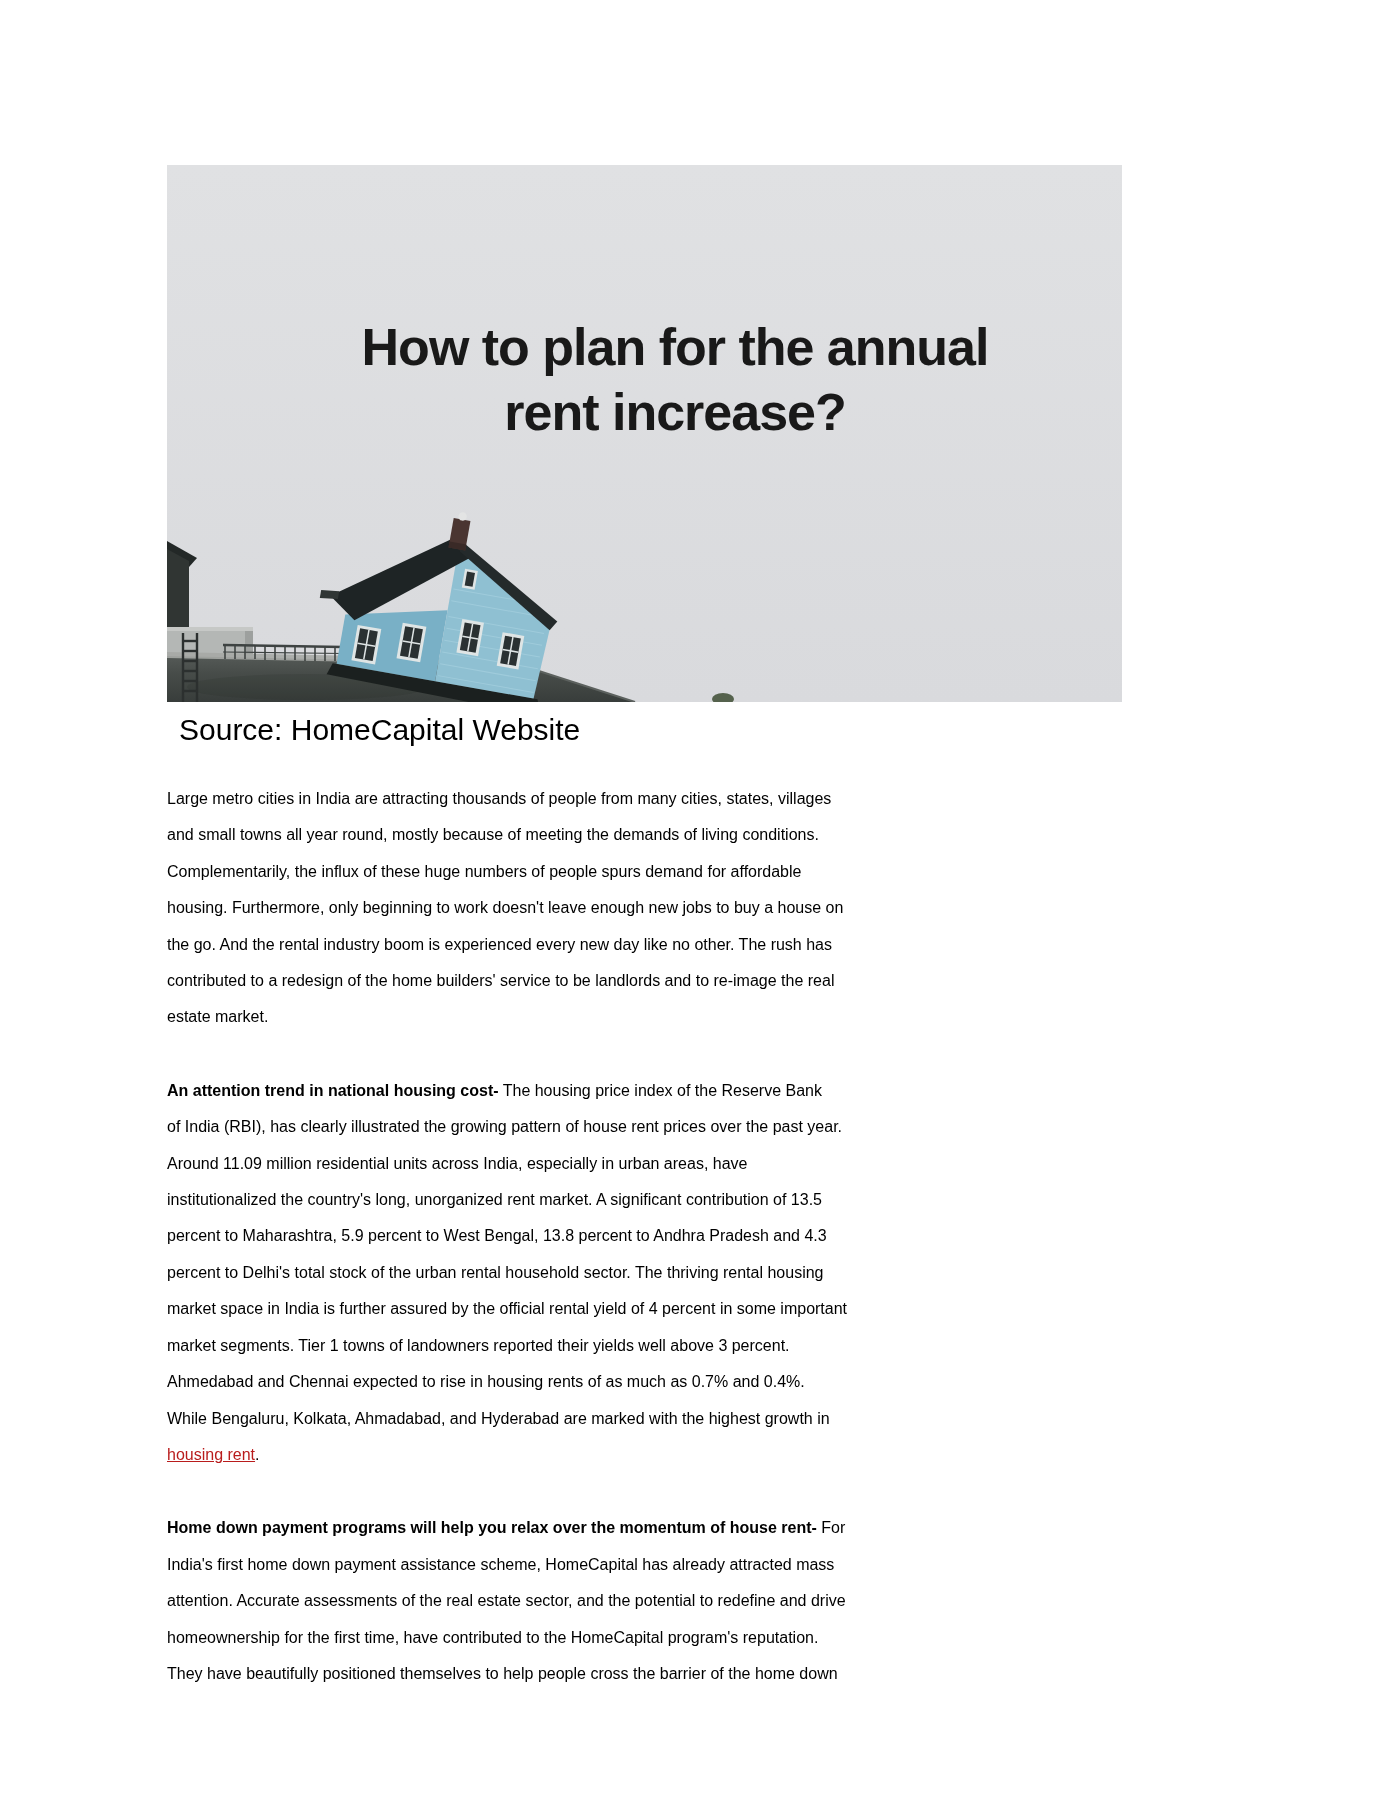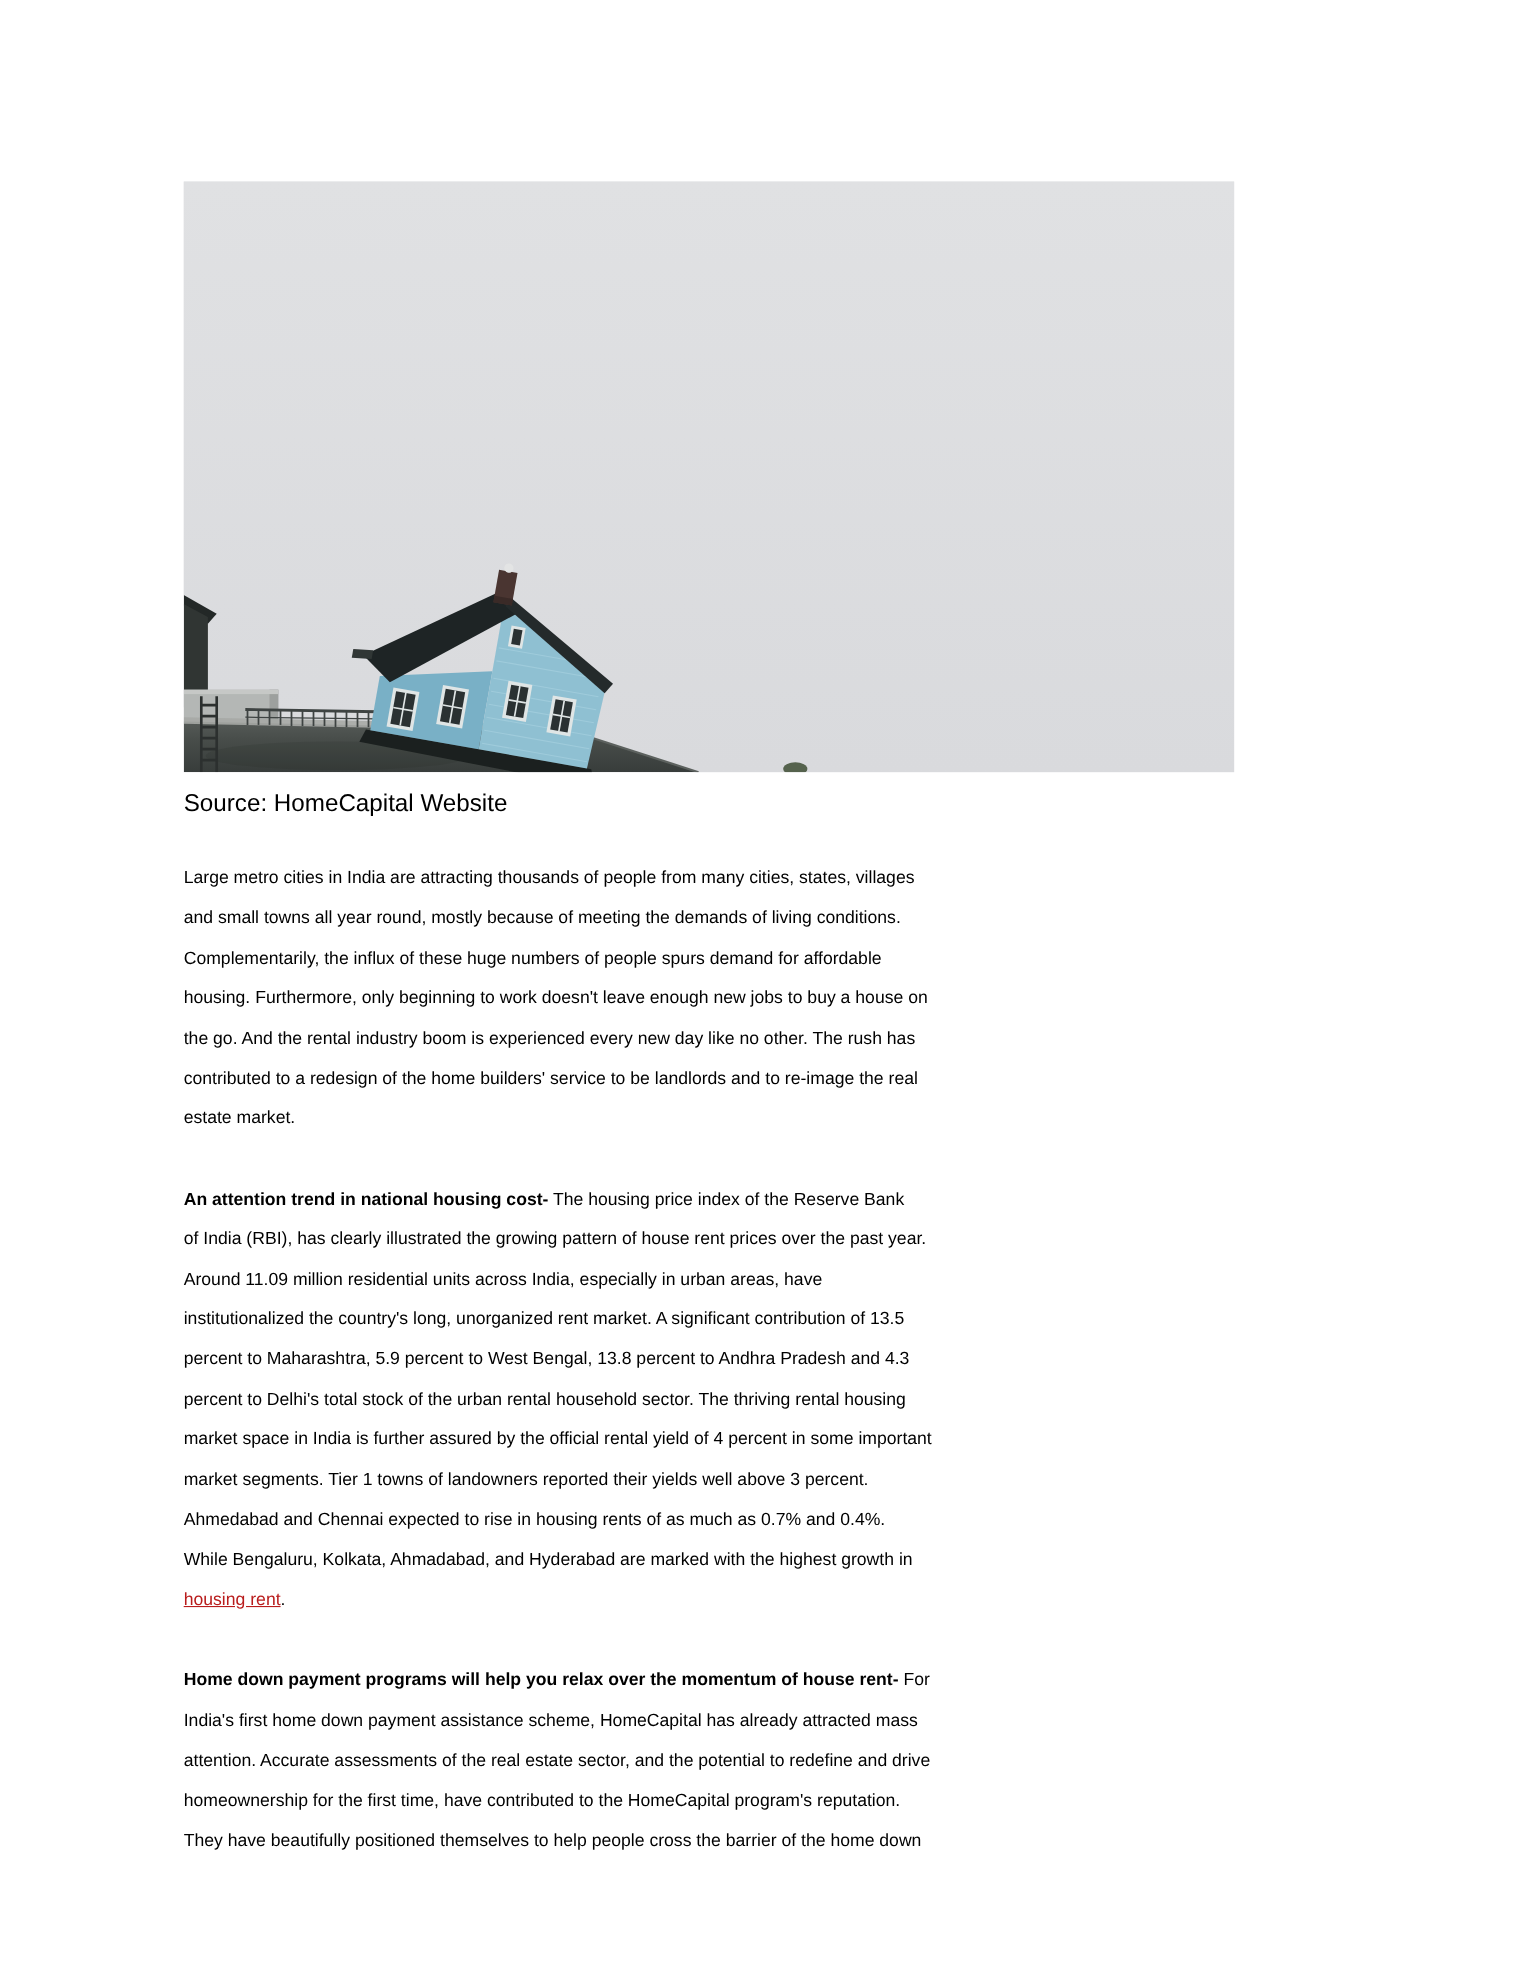--- a/index.html
+++ b/index.html
@@ -7,21 +7,21 @@
         font-family:"Liberation Sans","DejaVu Sans",sans-serif;color:#000000;}
   
   .hero{position:absolute;left:167px;top:165px;width:955px;height:537px;margin:0;
         background:#dcdde0;overflow:hidden;}
   .hero svg{position:absolute;left:0;top:0;width:100%;height:100%;display:block;}
   .hero-title{position:absolute;left:0;right:0;top:150px;padding-left:61px;
         text-align:center;font-weight:bold;font-size:52px;line-height:65px;
         letter-spacing:-1px;color:#191919;}
   
   .content{position:absolute;left:167px;top:702px;width:1130px;}
-  .caption{margin:14px 0 0 0;font-size:22px;line-height:28px;}
+  .caption{margin:14px 0 0 12px;font-size:30px;line-height:28px;}
   .para{margin:37px 0 0 0;font-size:16px;line-height:36.4px;white-space:pre-line;}
   .para b{font-weight:bold;}
   .doc-link{color:#b91c1c;text-decoration:underline;cursor:pointer;}
 </style>
 </head>
 <body>
 
 <div class="page">
 
   <figure class="hero">
@@ -137,20 +137,24 @@
             <line x1="163" y1="57" x2="179" y2="57" stroke="#dfe5e5" stroke-width="1.5"></line>
           </g>
           <rect x="112" y="-16" width="13" height="19" fill="#dfe5e5"></rect>
           <rect x="114.5" y="-13.5" width="8" height="14" fill="#2a3132"></rect>
         </g>
       </g>
 
       <ellipse cx="556" cy="534" rx="11" ry="6" fill="#55624d"></ellipse>
     </svg>
 
+    <div class="hero-title">
+      <div>How to plan for the annual</div>
+      <div>rent increase?</div>
+    </div>
   </figure>
 
   <div class="content">
     <p class="caption">Source: HomeCapital Website</p>
     <p class="para"><span>Large metro cities in India are attracting thousands of people from many cities, states, villages
 and small towns all year round, mostly because of meeting the demands of living conditions.
 Complementarily, the influx of these huge numbers of people spurs demand for affordable
 housing. Furthermore, only beginning to work doesn't leave enough new jobs to buy a house on
 the go. And the rental industry boom is experienced every new day like no other. The rush has
 contributed to a redesign of the home builders' service to be landlords and to re-image the real

